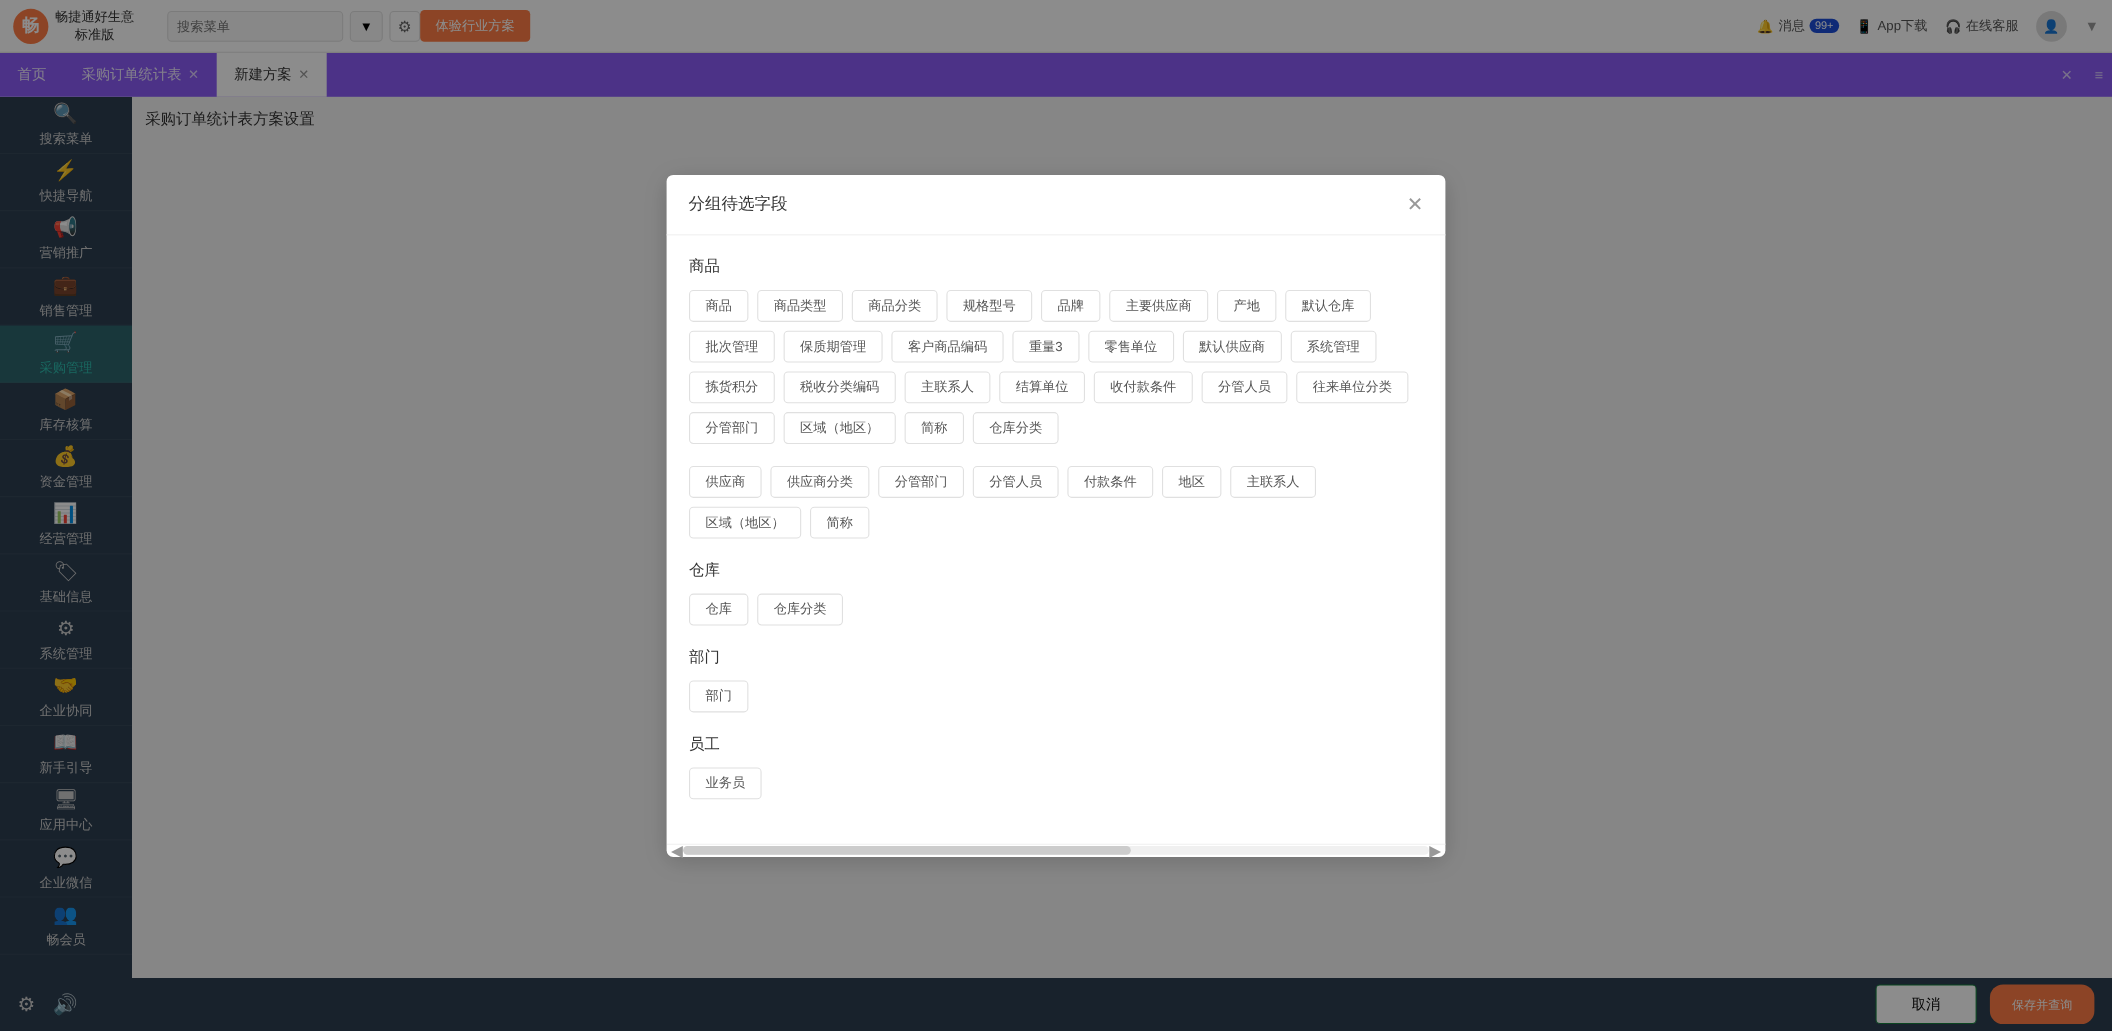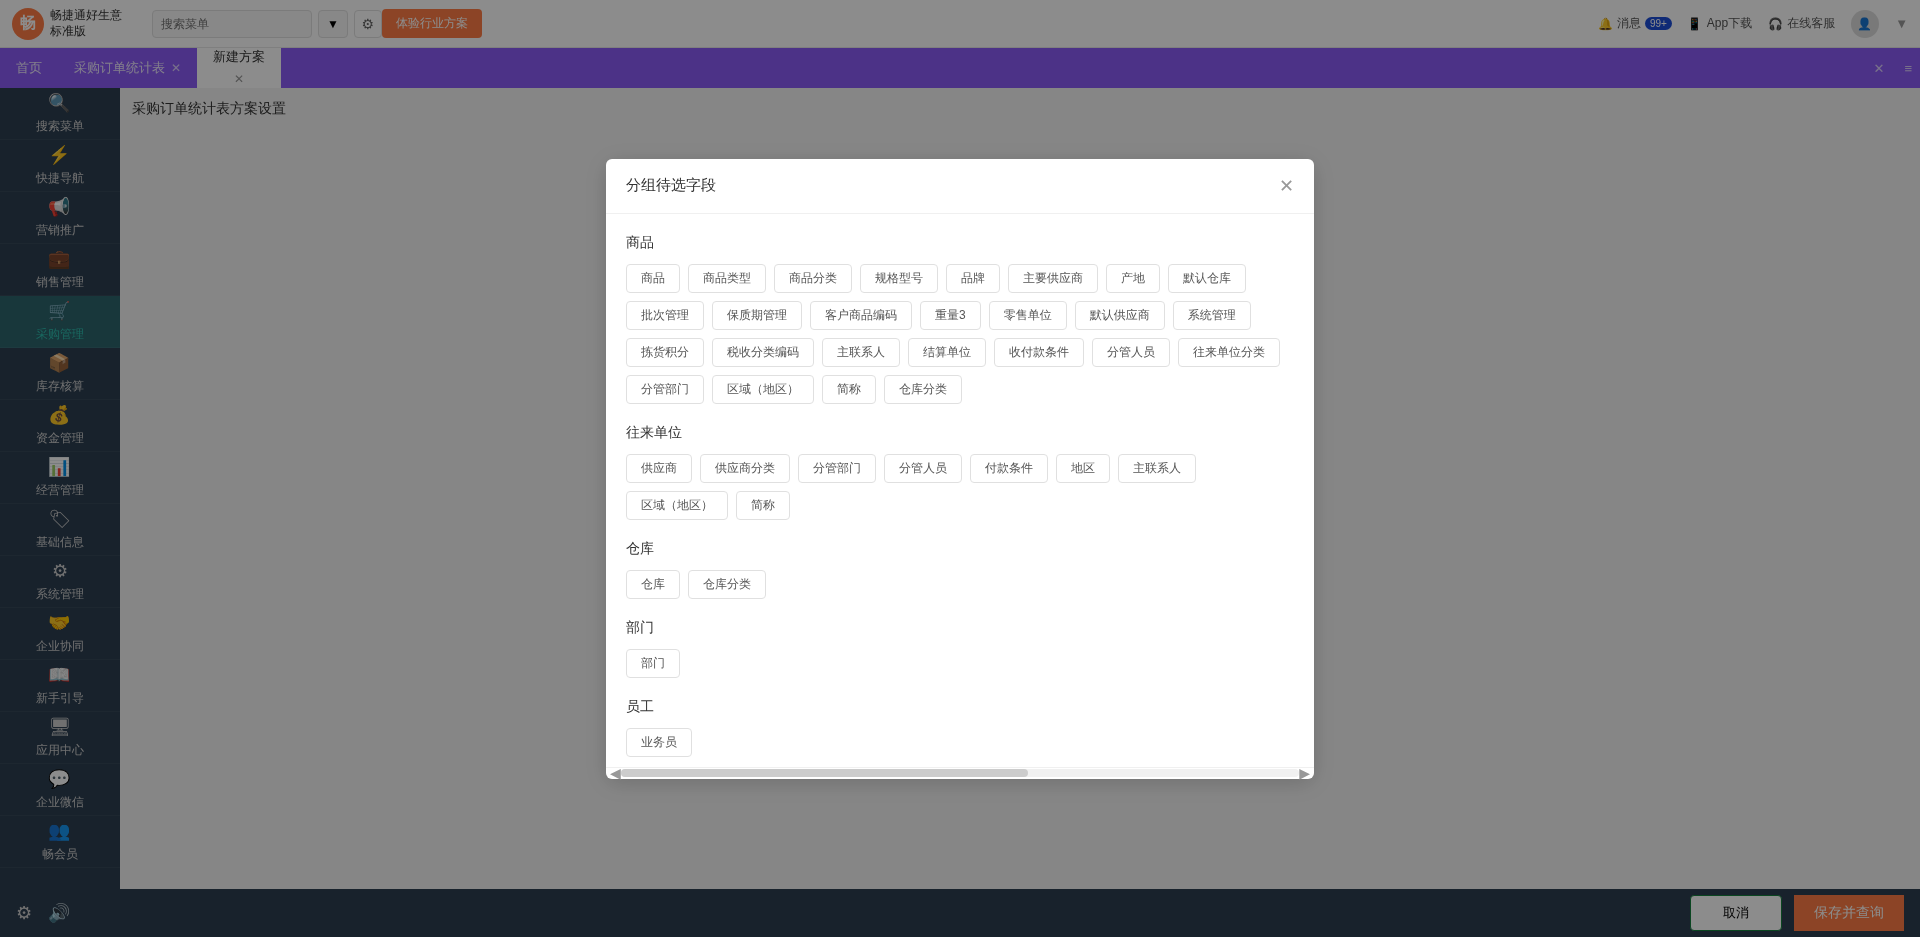--- a/index.html
+++ b/index.html
@@ -23,21 +23,21 @@
       align-items: center;
       gap: 6px;
     }
     .logo-icon {
       width: 32px; height: 32px;
       background: #ff7d45;
       border-radius: 50%;
       display: flex; align-items: center; justify-content: center;
       color: white; font-size: 16px; font-weight: bold;
     }
-    .logo-text { font-size: 12px; color: #333; line-height: 1.3; }
+    .logo-text { font-size: 12px; color: #333; line-height: 1.3; text-align: center; }
 
     .search-bar {
       display: flex; align-items: center; gap: 6px;
       margin-left: 20px;
     }
     .search-input {
       width: 160px; height: 28px;
       border: 1px solid #e0e0e0; border-radius: 4px;
       padding: 0 8px; font-size: 12px;
       background: #f7f7f7;
@@ -97,21 +97,20 @@
       padding: 0 16px;
       cursor: pointer;
       color: rgba(255,255,255,0.85);
       font-size: 13px;
       position: relative;
       gap: 6px;
     }
     .tab-item.active {
       background: #fff;
       color: #333;
-      flex-direction: column;
     }
     .tab-close {
       font-size: 12px; cursor: pointer;
       color: #999;
     }
     .tab-item:not(.active) .tab-close { color: rgba(255,255,255,0.7); }
 
     
     .sidebar {
       width: 120px;
@@ -164,22 +163,22 @@
       display: flex; gap: 12px;
     }
     .btn-cancel {
       padding: 8px 32px;
       background: #fff; border: 1px solid #15803d;
       border-radius: 4px; cursor: pointer; font-size: 13px;
     }
     .btn-save {
       padding: 8px 20px;
       background: #ff7d45; color: white;
-      border: none; border-radius: 0;
-      cursor: pointer; font-size: 14px;
+      border: none; border-radius: 12px;
+      cursor: pointer; font-size: 11px;
     }
 
     
     .overlay {
       position: fixed;
       top: 0; left: 0; right: 0; bottom: 0;
       background: rgba(0,0,0,0.45);
       z-index: 200;
       display: flex; align-items: center; justify-content: center;
     }
@@ -409,21 +408,20 @@
           <div class="field-tag">主联系人</div>
           <div class="field-tag">结算单位</div>
           <div class="field-tag">收付款条件</div>
           <div class="field-tag">分管人员</div>
           <div class="field-tag">往来单位分类</div>
           <div class="field-tag">分管部门</div>
           <div class="field-tag">区域（地区）</div>
           <div class="field-tag">简称</div>
           <div class="field-tag">仓库分类</div>
         </div>
-        <div class="section-title">往来单位</div>
         <div class="tag-group">
           <div class="field-tag">供应商</div>
           <div class="field-tag">供应商分类</div>
           <div class="field-tag">分管部门</div>
           <div class="field-tag">分管人员</div>
           <div class="field-tag">付款条件</div>
           <div class="field-tag">地区</div>
           <div class="field-tag">主联系人</div>
           <div class="field-tag">区域（地区）</div>
           <div class="field-tag">简称</div>

